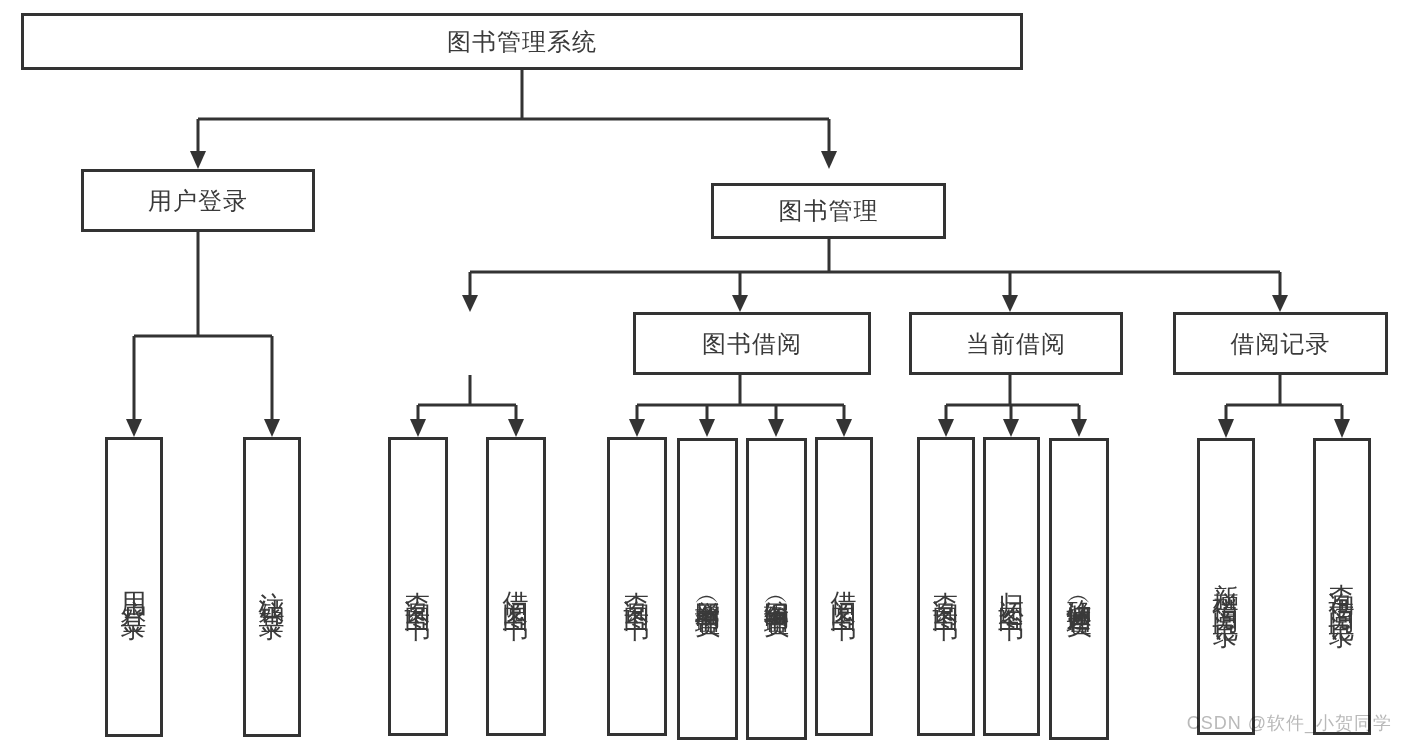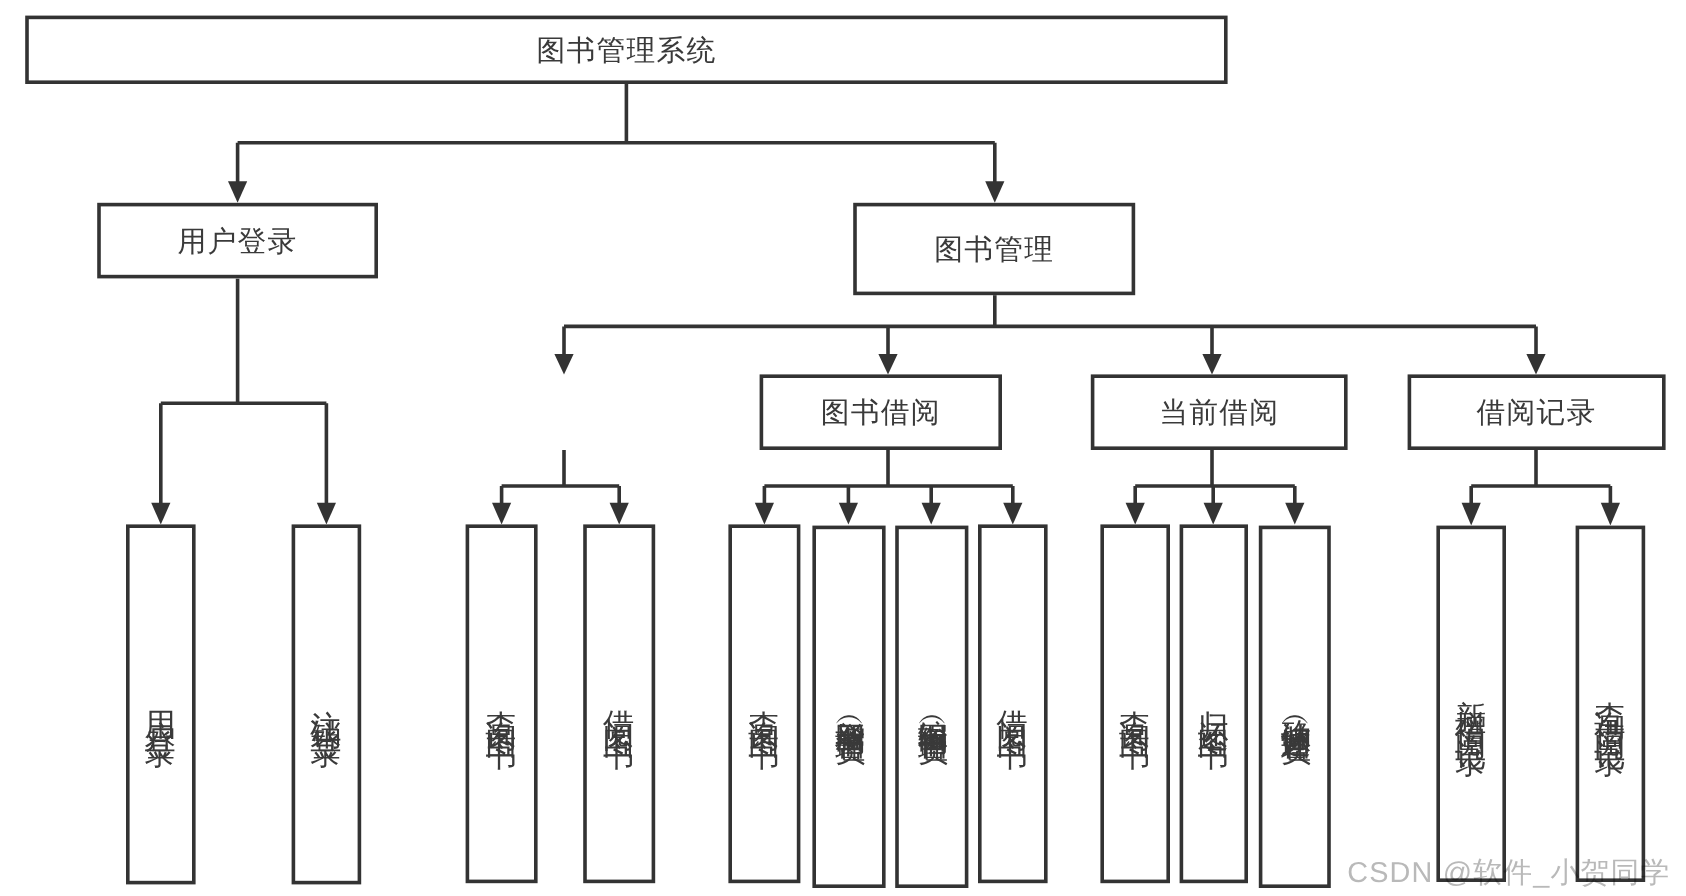--- a/index.html
+++ b/index.html
@@ -49,21 +49,21 @@
     white-space: nowrap;
   }
   .vt.long {
     font-size: 25px;
     letter-spacing: 2px;
   }
   .watermark {
     position: absolute;
     top: 711px;
     right: 13px;
-    font-size: 24px;
+    font-size: 18px;
     letter-spacing: 1px;
     color: var(--watermark);
     mix-blend-mode: multiply;
     z-index: 10;
     white-space: nowrap;
   }
 </style>
 </head>
 <body>
 
@@ -119,25 +119,25 @@
     </g>
   </svg>
 
   <div class="node h" style="left:21px; top:13px; width:1002px; height:57px">
     <span>图书管理系统</span>
   </div>
 
   <div class="node h" style="left:81px; top:169px; width:234px; height:63px">
     <span>用户登录</span>
   </div>
-  <div class="node h" style="left:711px; top:169px; width:235px; height:77px">
+  <div class="node h" style="left:711px; top:183px; width:235px; height:56px">
     <span>图书管理</span>
   </div>
 
-  <div class="node h" style="left:633px; top:312px; width:202px; height:63px">
+  <div class="node h" style="left:633px; top:312px; width:238px; height:63px">
     <span>图书借阅</span>
   </div>
   <div class="node h" style="left:909px; top:312px; width:214px; height:63px">
     <span>当前借阅</span>
   </div>
   <div class="node h" style="left:1173px; top:312px; width:215px; height:63px">
     <span>借阅记录</span>
   </div>
 
   <div class="node v" style="left:105px; top:437px; width:58px; height:300px">

